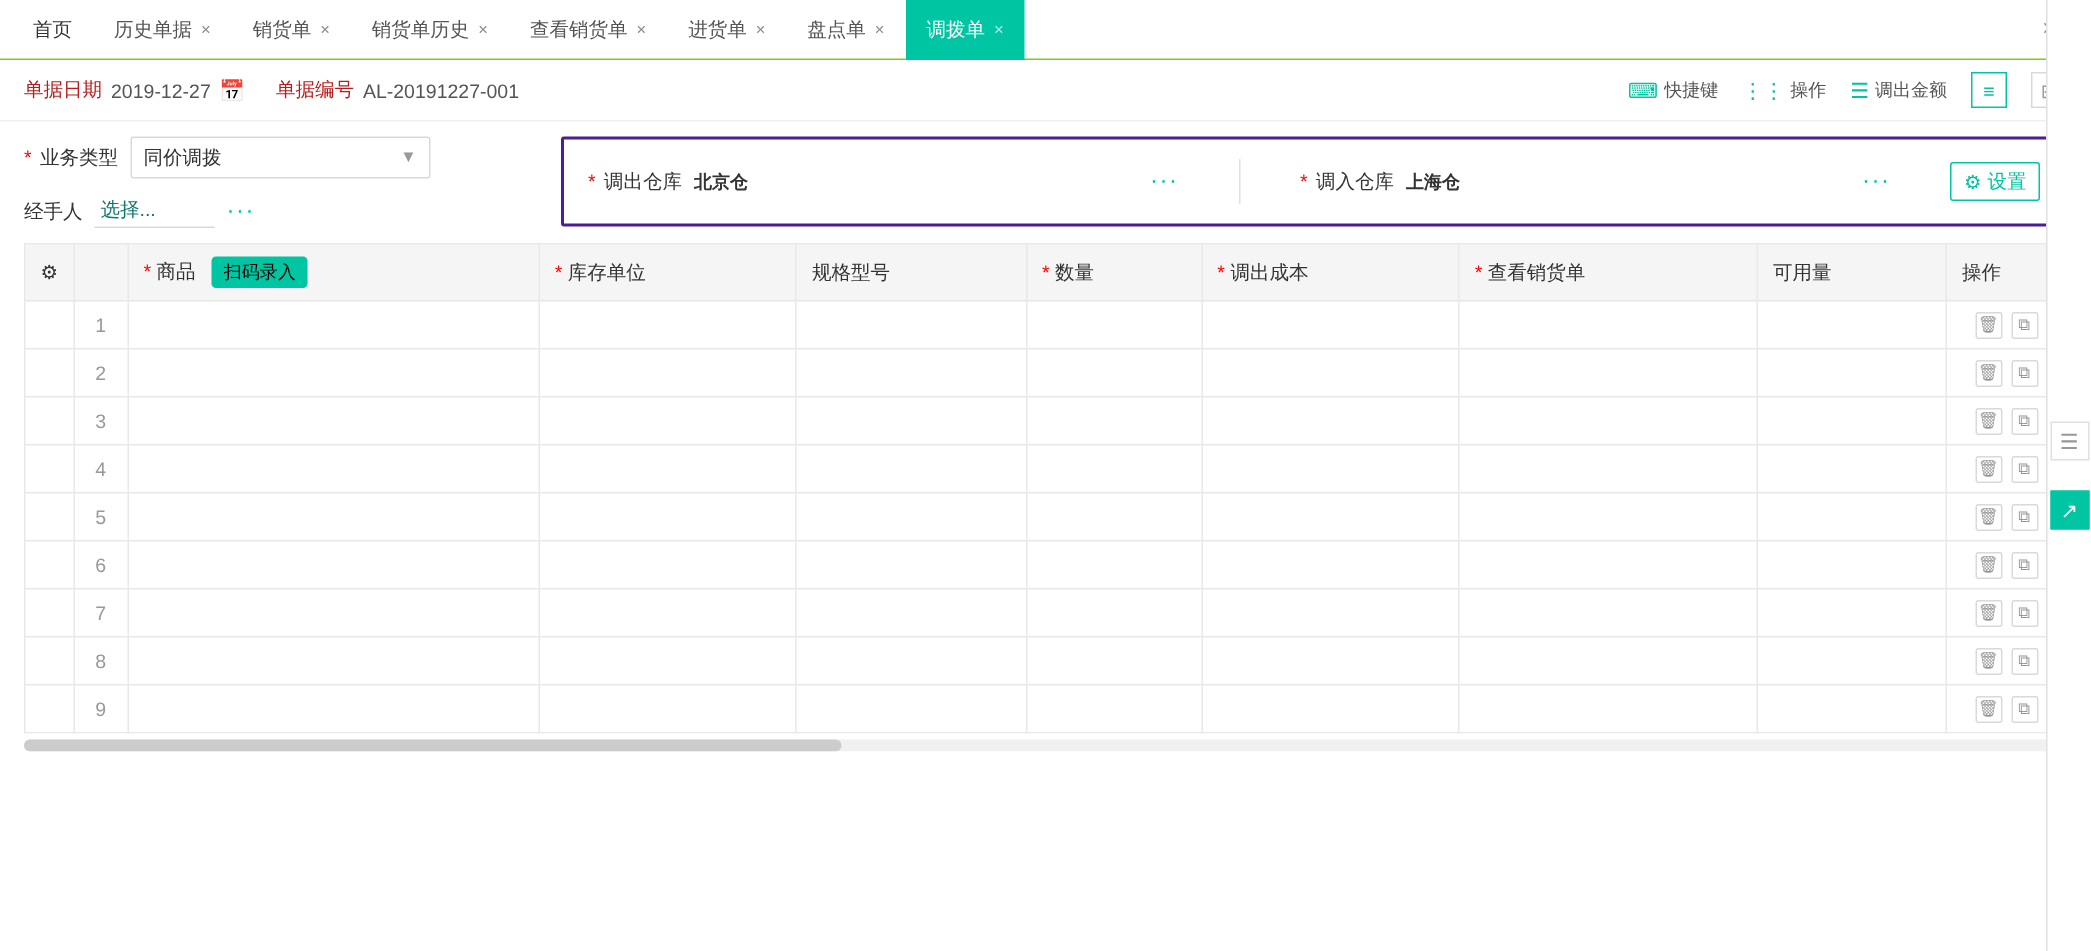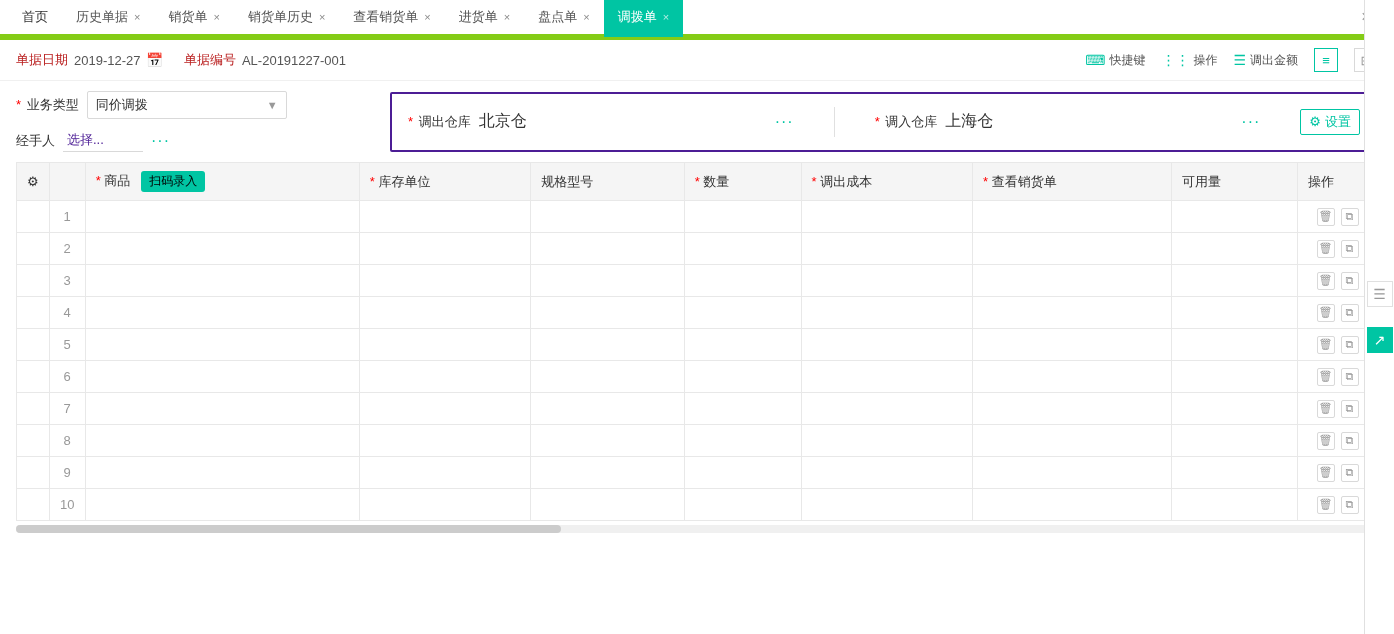--- a/index.html
+++ b/index.html
@@ -2,21 +2,21 @@
 <html><head>
   <meta charset="utf-8">
   <style>
     * { box-sizing: border-box; margin: 0; padding: 0; }
     body { font-family: 'Microsoft YaHei', Arial, sans-serif; font-size: 13px; color: #333; background: #fff; width: 1394px; overflow-x: hidden; }
 
     
     .tab-bar {
       display: flex;
       align-items: center;
-      border-bottom: 6px solid #84cc16;
+      border-bottom: 1px solid #84cc16;
       background: #fff;
       height: 40px;
       padding: 0 8px;
     }
     .tab-item {
       display: flex;
       align-items: center;
       padding: 0 14px;
       height: 40px;
       cursor: pointer;
@@ -98,22 +98,22 @@
       align-items: center;
       justify-content: center;
       border: 1px solid #00c5a3;
       cursor: pointer;
     }
 
     
     .form-section {
       padding: 10px 16px;
       display: flex;
-      gap: 24px;
-      align-items: center;
+      gap: 8px;
+      align-items: flex-start;
     }
     .form-left {
       display: flex;
       flex-direction: column;
       gap: 10px;
       min-width: 350px;
     }
     .form-field {
       display: flex;
       align-items: center;
@@ -176,21 +176,22 @@
       display: flex;
       align-items: center;
       gap: 8px;
       flex: 1;
     }
     .warehouse-field label {
       white-space: nowrap;
     }
     .warehouse-value {
       color: #333;
-      font-size: 16px;
+      font-size: 12px;
+      font-weight: bold;
     }
     .settings-btn {
       display: flex;
       align-items: center;
       gap: 4px;
       color: #00c5a3;
       cursor: pointer;
       font-size: 13px;
       border: 1px solid #00c5a3;
       border-radius: 2px;
@@ -404,21 +405,21 @@
         <span class="required-star">*</span>
         <span>业务类型</span>
       </label>
       <div class="form-select">
         <span>同价调拨</span>
         <span class="arrow">▼</span>
       </div>
     </div>
     <div class="form-field">
       <label>经手人</label>
-      <span class="form-input-plain" style="color:#4c1d95;">
+      <span class="form-input-plain" style="color:#0f766e;">
         <span>选择...</span>
       </span>
       <span class="dots-btn">···</span>
     </div>
   </div>
 
   <div class="red-box">
     <div class="warehouse-field">
       <label>
         <span class="required-star">*</span>
@@ -626,37 +627,20 @@
         <td></td>
         <td></td>
         <td></td>
         <td class="col-actions">
           <div class="action-icons">
             <div class="action-icon">🗑</div>
             <div class="action-icon">⧉</div>
           </div>
         </td>
       </tr>
-        <tr>
-        <td class="gear-icon-cell"></td>
-        <td class="row-num">10</td>
-        <td></td>
-        <td></td>
-        <td></td>
-        <td></td>
-        <td></td>
-        <td></td>
-        <td></td>
-        <td class="col-actions">
-          <div class="action-icons">
-            <div class="action-icon">🗑</div>
-            <div class="action-icon">⧉</div>
-          </div>
-        </td>
-      </tr>
       </tbody>
   </table>
 </div>
 
 <div class="scroll-row">
   <div class="scroll-bar">
     <div class="scroll-thumb"></div>
   </div>
 </div>
 

